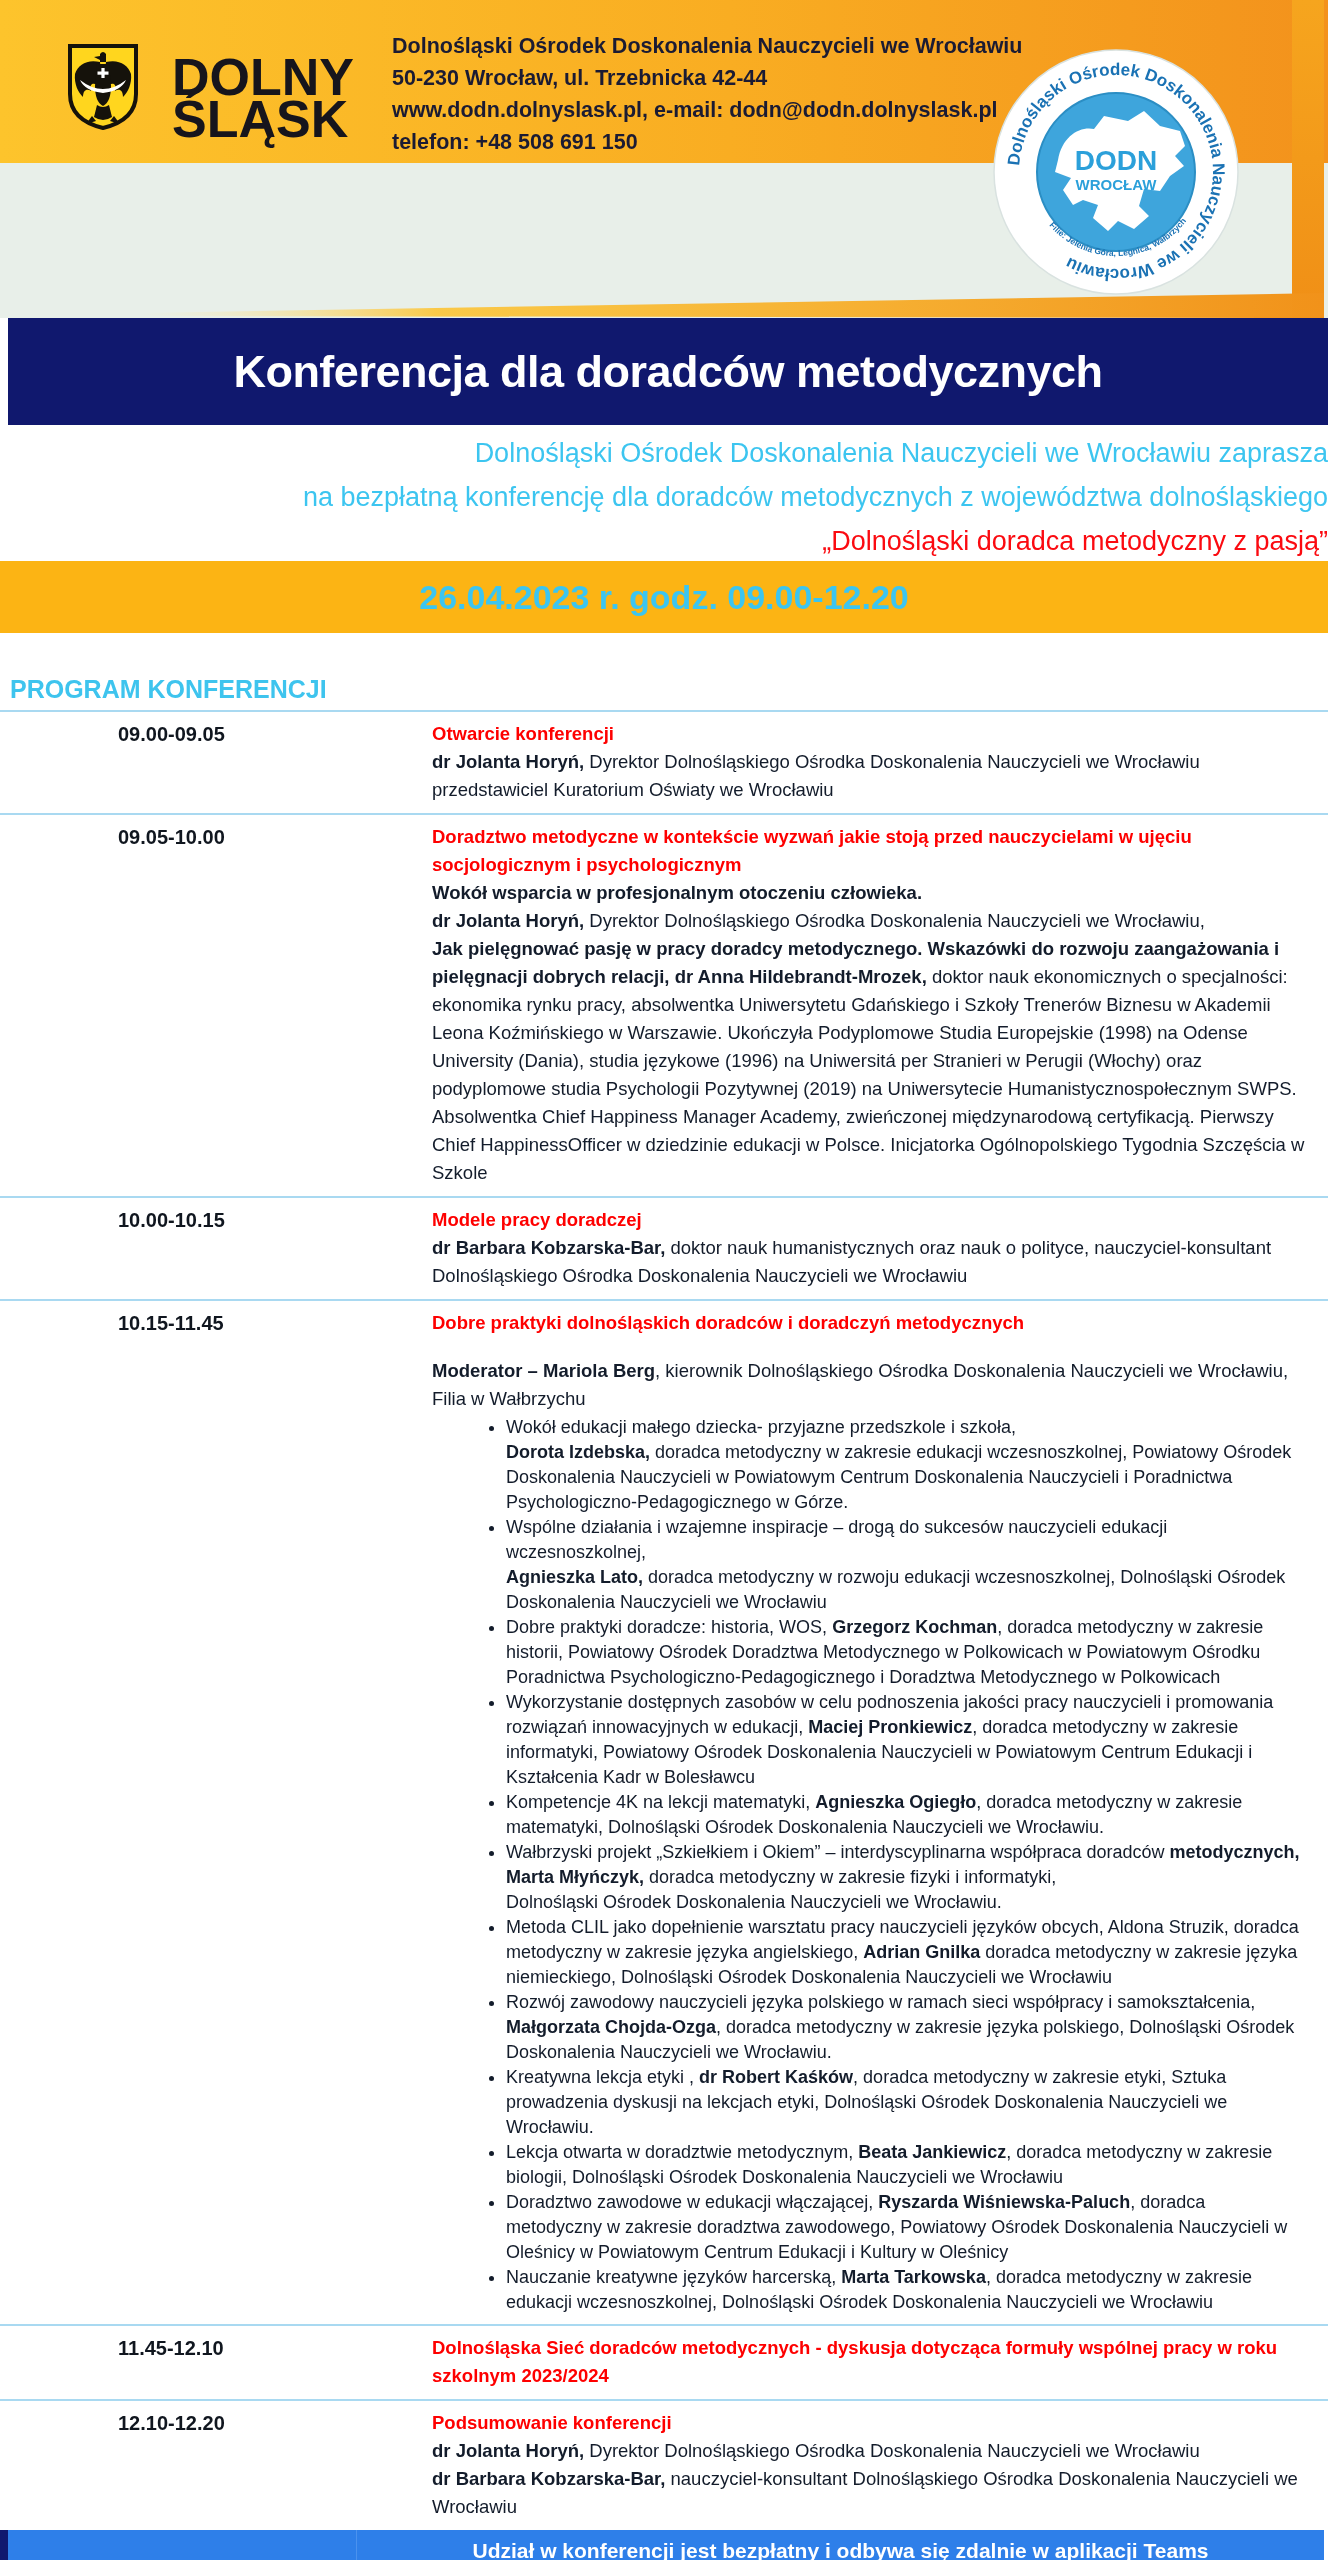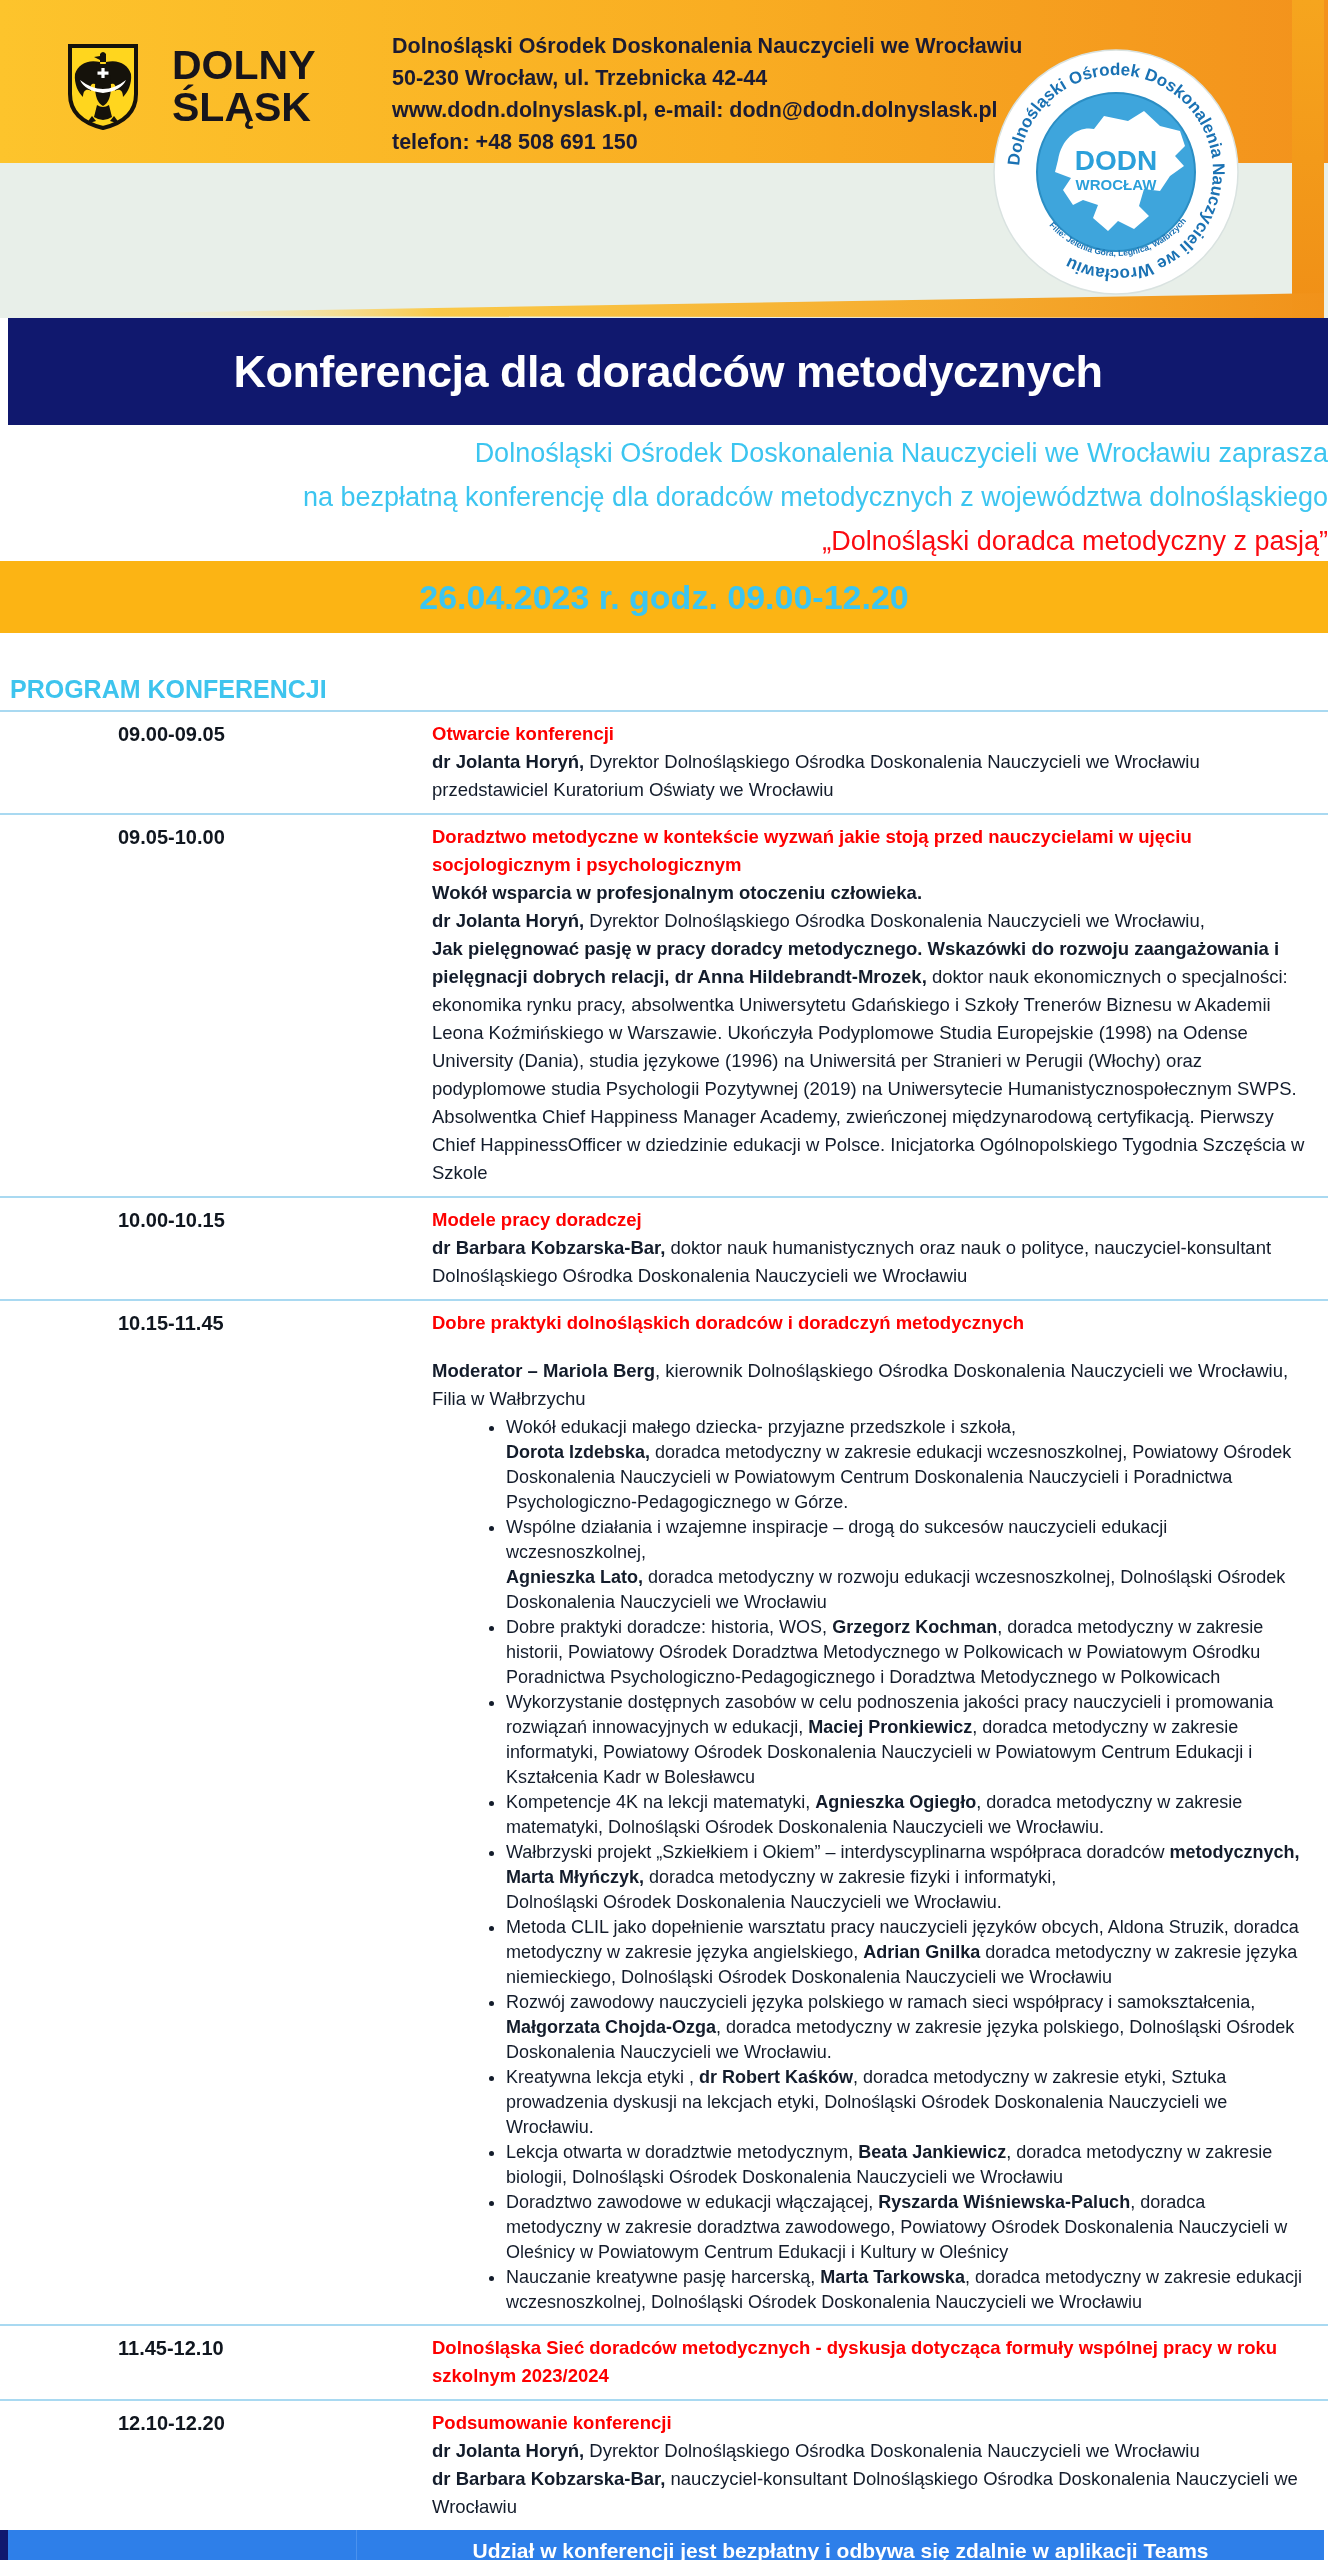--- a/index.html
+++ b/index.html
@@ -7,22 +7,22 @@
   .page{width:1328px;position:relative;background:#fff;overflow:hidden;}
 
   
   .header-wrap{position:relative;height:318px;}
   .band-orange{position:absolute;left:0;top:0;right:0;height:163px;
     background:linear-gradient(90deg,#fdc42c 0%,#f9ad22 55%,#f3921c 100%);}
   .band-pale{position:absolute;left:0;top:163px;right:0;height:155px;background:#e8efe9;}
   .right-bar{position:absolute;top:0;right:4px;width:32px;height:318px;
     background:linear-gradient(180deg,#f6a51e 0%,#f08f16 100%);}
   .coat{position:absolute;left:66px;top:42px;}
-  .brand{position:absolute;left:172px;top:44px;color:#17151c;font-weight:bold;
-    font-size:41px;line-height:42px;letter-spacing:0px;}
+  .brand{position:absolute;left:172px;top:56px;color:#17151c;font-weight:bold;
+    font-size:52px;line-height:42px;letter-spacing:0px;}
   .contact{position:absolute;left:392px;top:30px;color:#1b1b33;font-weight:bold;
     font-size:21.5px;line-height:32px;}
   .swoosh{position:absolute;left:0;right:4px;bottom:0;height:26px;}
   .badge{position:absolute;left:992px;top:48px;}
 
   
   .title-band{margin-left:8px;height:107px;background:#10186e;color:#ffffff;
     display:flex;align-items:center;justify-content:center;
     font-size:45px;font-weight:bold;letter-spacing:-0.5px;}
 
@@ -183,21 +183,21 @@
               <li><span class="">Wspólne działania i wzajemne inspiracje – drogą do sukcesów nauczycieli edukacji wczesnoszkolnej,</span><br><span class="b">Agnieszka Lato,</span><span class=""> doradca metodyczny w rozwoju edukacji wczesnoszkolnej, Dolnośląski  Ośrodek Doskonalenia Nauczycieli we Wrocławiu</span></li>
               <li><span class="">Dobre praktyki doradcze: historia, WOS, </span><span class="b">Grzegorz Kochman</span><span class="">, doradca metodyczny w zakresie historii, Powiatowy Ośrodek Doradztwa Metodycznego w Polkowicach w Powiatowym Ośrodku Poradnictwa Psychologiczno-Pedagogicznego i  Doradztwa  Metodycznego w Polkowicach</span></li>
               <li><span class="">Wykorzystanie dostępnych zasobów w celu podnoszenia jakości pracy nauczycieli i promowania rozwiązań innowacyjnych w edukacji, </span><span class="b">Maciej Pronkiewicz</span><span class="">, doradca metodyczny w zakresie informatyki, Powiatowy Ośrodek Doskonalenia Nauczycieli w Powiatowym Centrum Edukacji i Kształcenia Kadr w Bolesławcu</span></li>
               <li><span class="">Kompetencje 4K na lekcji matematyki, </span><span class="b">Agnieszka Ogiegło</span><span class="">, doradca metodyczny w zakresie matematyki, Dolnośląski Ośrodek Doskonalenia Nauczycieli we Wrocławiu.</span></li>
               <li><span class="">Wałbrzyski projekt „Szkiełkiem i Okiem” – interdyscyplinarna współpraca doradców </span><span class="b">metodycznych,</span><br><span class="b">Marta Młyńczyk,</span><span class=""> doradca metodyczny w zakresie fizyki i informatyki,</span><br><span class="">Dolnośląski Ośrodek Doskonalenia Nauczycieli we Wrocławiu.</span></li>
               <li><span class="">Metoda CLIL jako dopełnienie warsztatu pracy nauczycieli języków obcych, Aldona Struzik, doradca metodyczny w zakresie języka angielskiego,  </span><span class="b">Adrian Gnilka</span><span class=""> doradca metodyczny w zakresie języka niemieckiego, Dolnośląski Ośrodek Doskonalenia Nauczycieli we Wrocławiu</span></li>
               <li><span class="">Rozwój zawodowy nauczycieli języka polskiego w ramach sieci współpracy i samokształcenia,</span><br><span class="b">Małgorzata Chojda-Ozga</span><span class="">, doradca metodyczny w zakresie języka polskiego, Dolnośląski Ośrodek Doskonalenia Nauczycieli we Wrocławiu.</span></li>
               <li><span class="">Kreatywna lekcja etyki , </span><span class="b">dr Robert Kaśków</span><span class="">, doradca metodyczny w zakresie etyki, Sztuka prowadzenia dyskusji na lekcjach etyki, Dolnośląski Ośrodek Doskonalenia Nauczycieli we Wrocławiu.</span></li>
               <li><span class="">Lekcja otwarta w doradztwie metodycznym, </span><span class="b">Beata Jankiewicz</span><span class="">, doradca metodyczny w zakresie biologii, Dolnośląski Ośrodek Doskonalenia Nauczycieli we Wrocławiu</span></li>
               <li><span class="">Doradztwo zawodowe w edukacji włączającej, </span><span class="b">Ryszarda Wiśniewska-Paluch</span><span class="">, doradca metodyczny w zakresie doradztwa zawodowego, Powiatowy Ośrodek Doskonalenia Nauczycieli w Oleśnicy w Powiatowym Centrum Edukacji i Kultury w Oleśnicy</span></li>
-              <li><span class="">Nauczanie kreatywne pasję harcerską, </span><span class="b">Marta Tarkowska</span><span class="">, doradca metodyczny w zakresie edukacji wczesnoszkolnej, Dolnośląski Ośrodek Doskonalenia Nauczycieli we Wrocławiu</span></li>
+              <li><span class="">Nauczanie kreatywne języków harcerską, </span><span class="b">Marta Tarkowska</span><span class="">, doradca metodyczny w zakresie edukacji wczesnoszkolnej, Dolnośląski Ośrodek Doskonalenia Nauczycieli we Wrocławiu</span></li>
             </ul>
           </div>
         </div>
         <div class="prow">
           <div class="ptime">11.45-12.10</div>
           <div class="pcontent">
             <p class="red"><span class="">Dolnośląska Sieć doradców metodycznych - dyskusja dotycząca formuły wspólnej pracy w roku szkolnym 2023/2024</span></p>
           </div>
         </div>
         <div class="prow">

